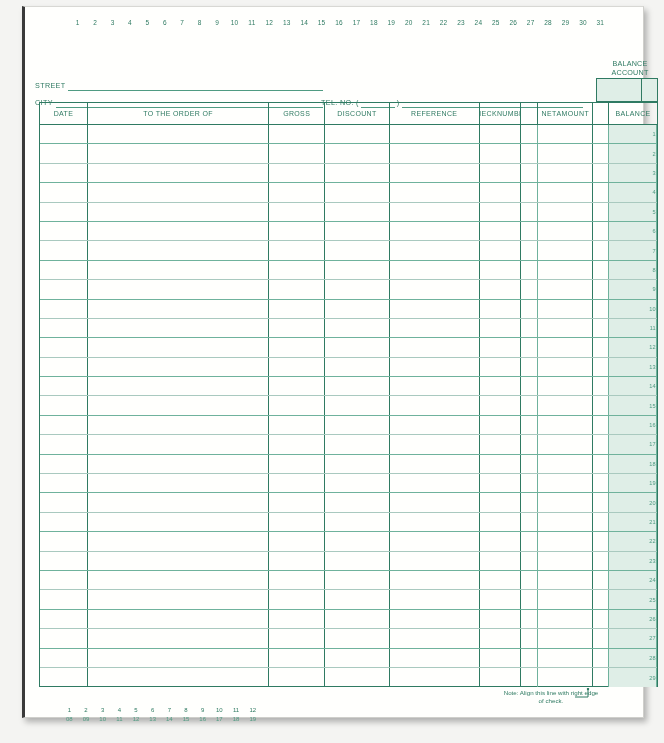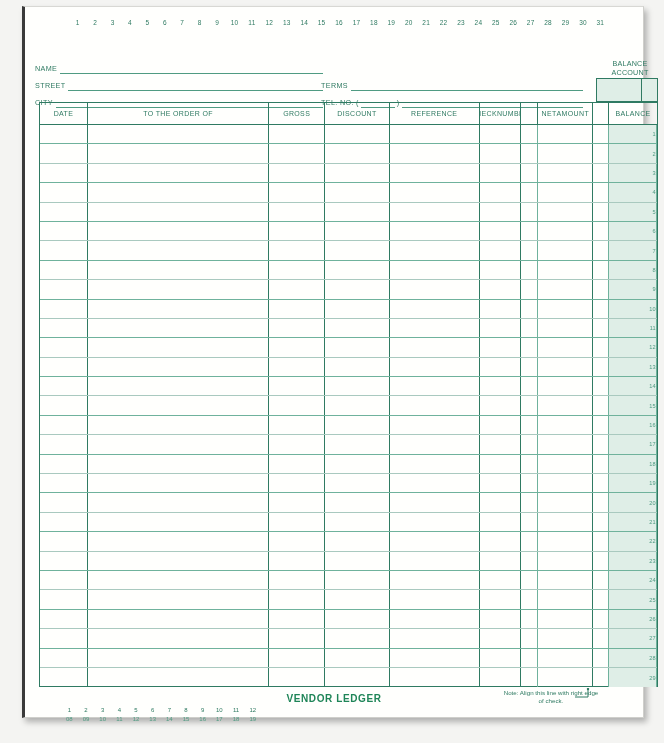--- a/index.html
+++ b/index.html
@@ -252,37 +252,29 @@
         <span class="day">24</span>
         <span class="day">25</span>
         <span class="day">26</span>
         <span class="day">27</span>
         <span class="day">28</span>
         <span class="day">29</span>
         <span class="day">30</span>
         <span class="day">31</span>
       </div>
 
-    <div class="fieldrow" style="left:10px; top:50px; width:288px;">
-      <span class="lbl">NAME</span>
-      <span class="rule"></span>
-    </div>
     <div class="fieldrow" style="left:10px; top:67px; width:288px;">
       <span class="lbl">STREET</span>
       <span class="rule"></span>
     </div>
     <div class="fieldrow" style="left:10px; top:84px; width:288px;">
       <span class="lbl">CITY</span>
       <span class="rule"></span>
     </div>
 
-    <div class="fieldrow" style="left:296px; top:67px; width:262px;">
-      <span class="lbl">TERMS</span>
-      <span class="rule"></span>
-    </div>
     <div class="fieldrow" style="left:296px; top:84px; width:262px;">
       <span class="lbl">TEL.  NO. (</span>
       <span class="telgap"></span>
       <span class="paren">)</span>
       <span class="rule"></span>
     </div>
 
     <div id="bf-label">
       <div>BALANCE</div>
       <div>ACCOUNT</div>
@@ -700,21 +692,20 @@
             <div class="tcell major" style="width: 42px;"></div>
             <div class="tcell" style="width: 17px;"></div>
             <div class="tcell major" style="width: 55px;"></div>
             <div class="tcell" style="width: 16px;"></div>
             <div class="tcell shade" style="width: 48px;"></div>
             <span class="rownum">29</span>
           </div>
         </div>
     </div>
 
-    <div id="footer-title">VENDOR LEDGER</div>
 
     <div id="note">Note: Align this line with right edge of check.</div>
     <svg id="note-pointer" viewBox="0 0 22 12">
       <path d="M1 9 H14 V1" fill="none" stroke="#2f7a62" stroke-width="1"></path>
       <circle cx="14" cy="1" r="1.2" fill="#2f7a62"></circle>
     </svg>
 
     <div id="month-grid">
         <div class="mcol">
           <div>1</div>

